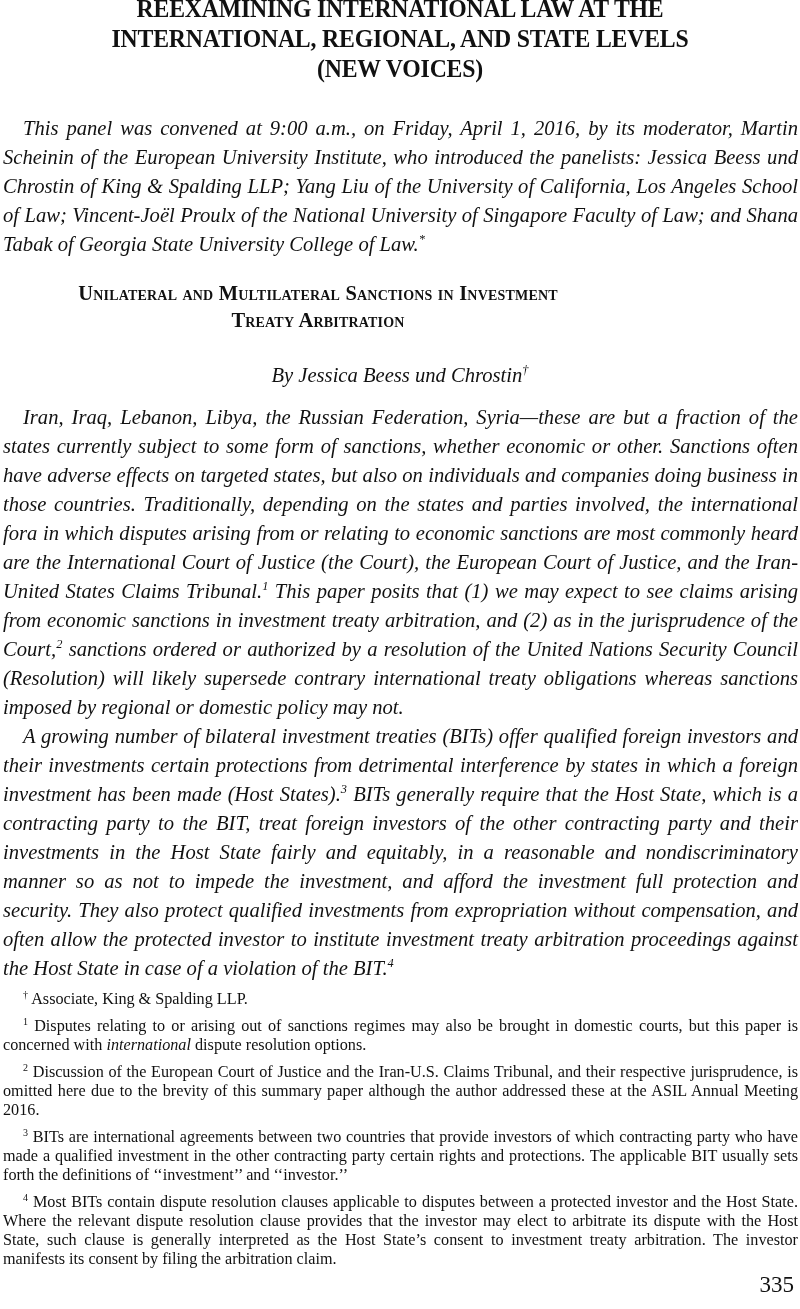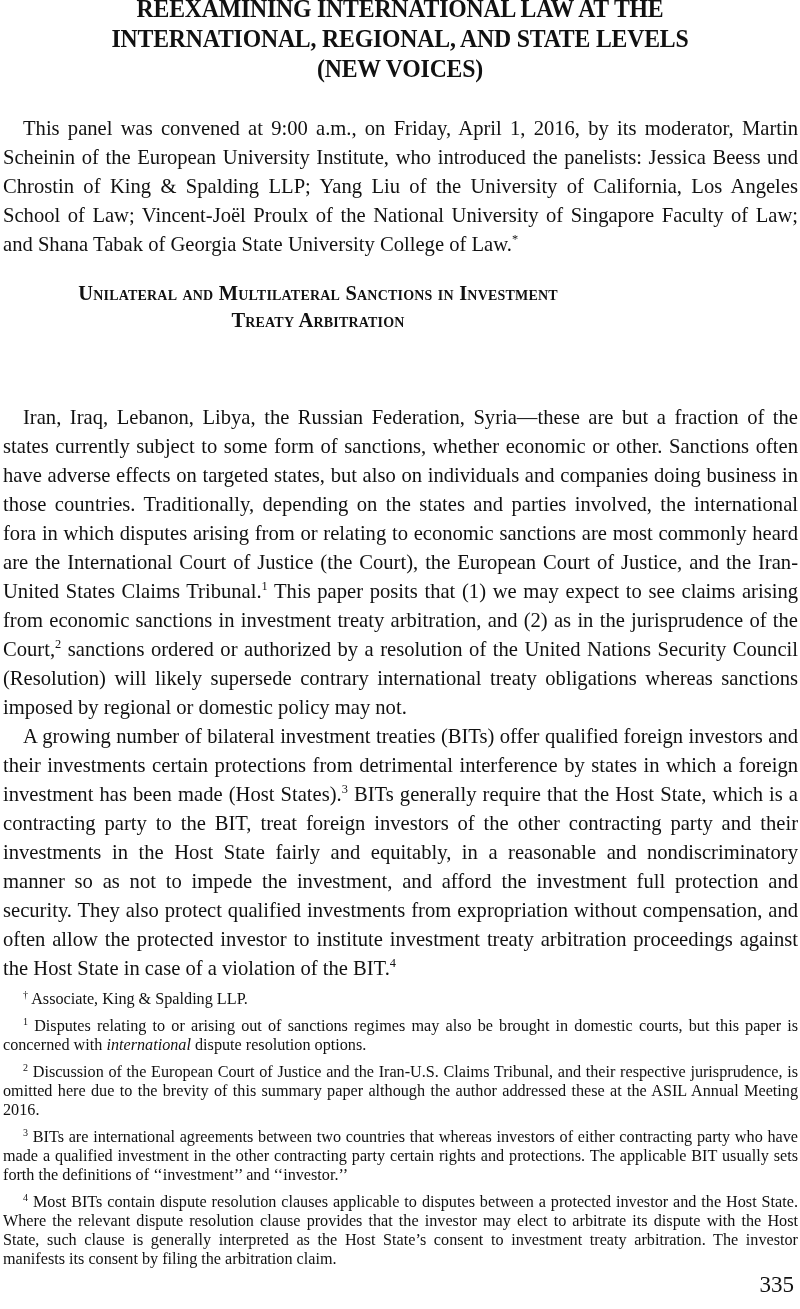--- a/index.html
+++ b/index.html
@@ -33,20 +33,21 @@
       line-height: 30px;
       letter-spacing: -0.2px;
       transform: scaleX(0.97);
     }
     .main-title div { white-space: nowrap; }
     .body-text {
       font-size: 20.6px;
       line-height: 29px;
       text-align: justify;
       text-align-last: left;
+      font-style: italic;
     }
     .para {
       margin: 0;
       text-indent: 20px;
     }
     .intro {
       position: absolute;
       top: 114px;
       left: 3px;
       width: 795px;
@@ -122,29 +123,32 @@
 
   <div class="intro body-text">
     <p class="para"><span>This panel was convened at 9:00 a.m., on Friday, April 1, 2016, by its moderator, Martin Scheinin of the European University Institute, who introduced the panelists: Jessica Beess und Chrostin of King &amp; Spalding LLP; Yang Liu of the University of California, Los Angeles School of Law; Vincent-Joël Proulx of the National University of Singapore Faculty of Law; and Shana Tabak of Georgia State University College of Law.</span><sup>*</sup></p>
   </div>
 
   <div class="section-title">
     <div>Unilateral and Multilateral Sanctions in Investment</div>
     <div>Treaty Arbitration</div>
   </div>
 
+  <div class="byline">
+    <span>By Jessica Beess und Chrostin</span><sup>†</sup>
+  </div>
 
   <div class="article-body body-text">
     <p class="para"><span>Iran, Iraq, Lebanon, Libya, the Russian Federation, Syria—these are but a fraction of the states currently subject to some form of sanctions, whether economic or other. Sanctions often have adverse effects on targeted states, but also on individuals and companies doing business in those countries. Traditionally, depending on the states and parties involved, the international fora in which disputes arising from or relating to economic sanctions are most commonly heard are the International Court of Justice (the Court), the European Court of Justice, and the Iran-United States Claims Tribunal.</span><sup>1</sup><span> This paper posits that (1) we may expect to see claims arising from economic sanctions in investment treaty arbitration, and (2) as in the jurisprudence of the Court,</span><sup>2</sup><span> sanctions ordered or authorized by a resolution of the United Nations Security Council (Resolution) will likely supersede contrary international treaty obligations whereas sanctions imposed by regional or domestic policy may not.</span></p>
     <p class="para"><span>A growing number of bilateral investment treaties (BITs) offer qualified foreign investors and their investments certain protections from detrimental interference by states in which a foreign investment has been made (Host States).</span><sup>3</sup><span> BITs generally require that the Host State, which is a contracting party to the BIT, treat foreign investors of the other contracting party and their investments in the Host State fairly and equitably, in a reasonable and nondiscriminatory manner so as not to impede the investment, and afford the investment full protection and security. They also protect qualified investments from expropriation without compensation, and often allow the protected investor to institute investment treaty arbitration proceedings against the Host State in case of a violation of the BIT.</span><sup>4</sup></p>
   </div>
 
   <div class="footnotes">
     <p class="fn"><sup>†</sup><span> Associate, King &amp; Spalding LLP.</span></p>
     <p class="fn"><sup>1</sup><span> Disputes relating to or arising out of sanctions regimes may also be brought in domestic courts, but this paper is concerned with </span><em>international</em><span> dispute resolution options.</span></p>
     <p class="fn"><sup>2</sup><span> Discussion of the European Court of Justice and the Iran-U.S. Claims Tribunal, and their respective jurisprudence, is omitted here due to the brevity of this summary paper although the author addressed these at the ASIL Annual Meeting 2016.</span></p>
-    <p class="fn"><sup>3</sup><span> BITs are international agreements between two countries that whereas investors of either contracting party who have made a qualified investment in the other contracting party certain rights and protections. The applicable BIT usually sets forth the definitions of ‘‘investment’’ and ‘‘investor.’’</span></p>
+    <p class="fn"><sup>3</sup><span> BITs are international agreements between two countries that provide investors of which contracting party who have made a qualified investment in the other contracting party certain rights and protections. The applicable BIT usually sets forth the definitions of ‘‘investment’’ and ‘‘investor.’’</span></p>
     <p class="fn"><sup>4</sup><span> Most BITs contain dispute resolution clauses applicable to disputes between a protected investor and the Host State. Where the relevant dispute resolution clause provides that the investor may elect to arbitrate its dispute with the Host State, such clause is generally interpreted as the Host State’s consent to investment treaty arbitration. The investor manifests its consent by filing the arbitration claim.</span></p>
   </div>
 
   <div class="page-number">335</div>
 
 </div>
 
 </body></html>

